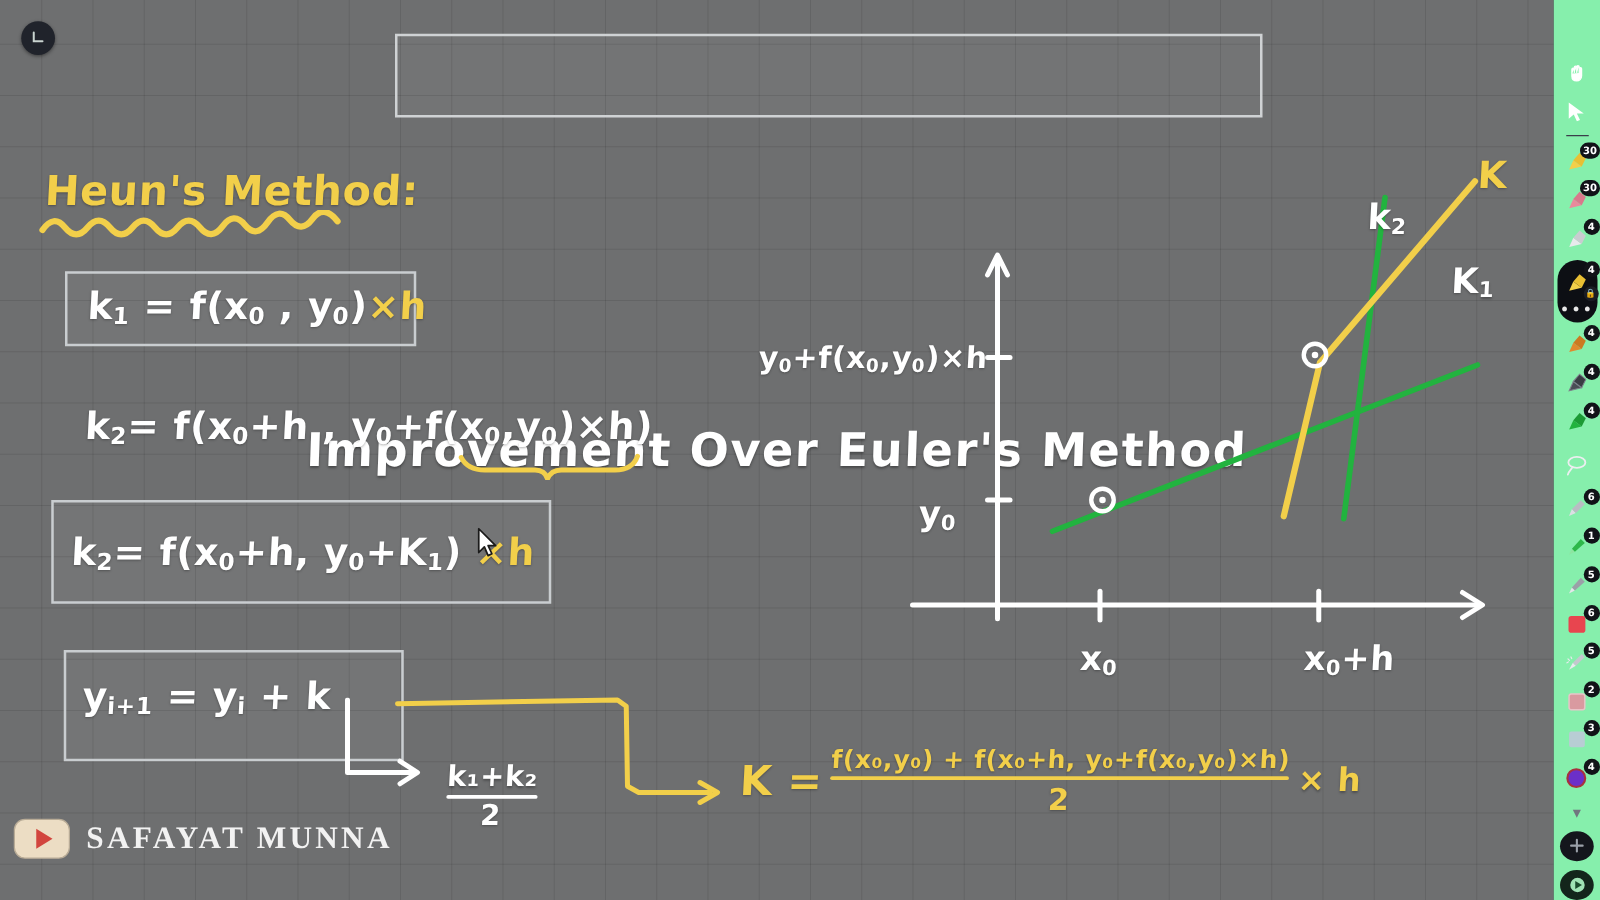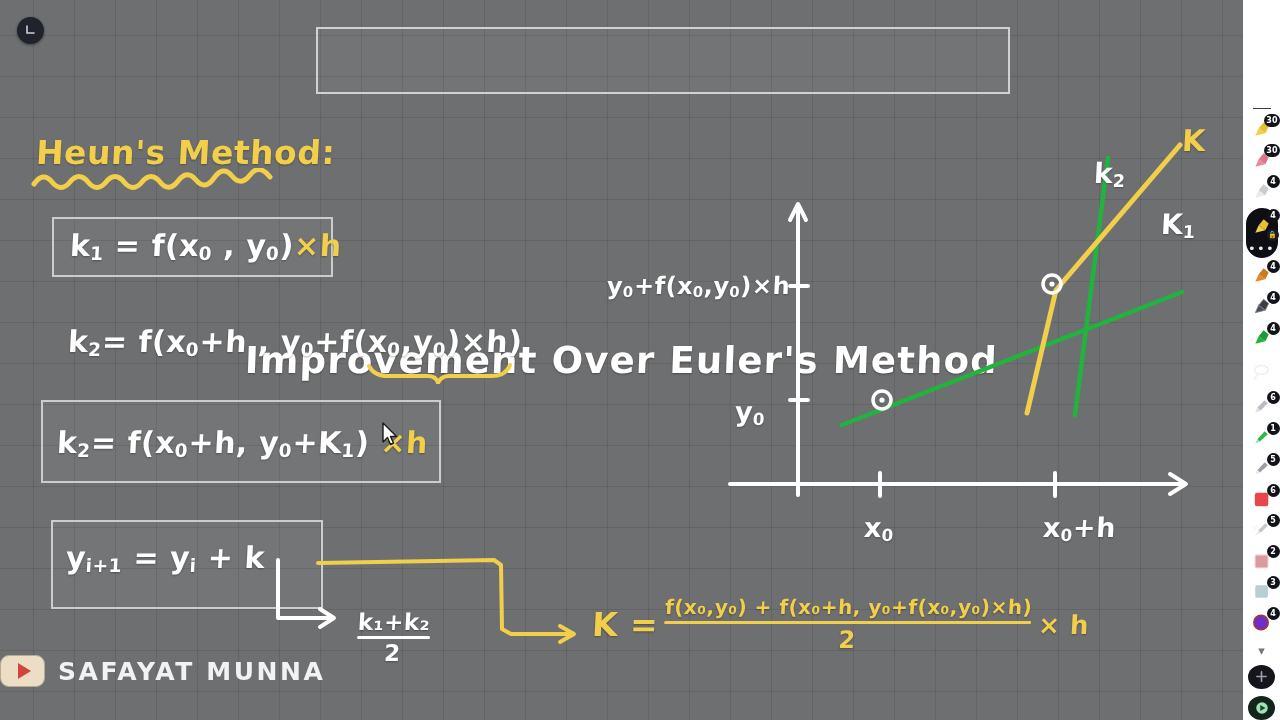--- a/index.html
+++ b/index.html
@@ -114,38 +114,38 @@
   }
   #lab-yaxis2 { left:607px; top:272px; font-size:24px; }
   #lab-y0     { left:735px; top:396px; font-size:27px; }
   #lab-x0     { left:864px; top:512px; font-size:27px; }
   #lab-x0h    { left:1043px; top:512px; font-size:27px; }
   #lab-k1     { left:1161px; top:208px; font-size:28px; }
   #lab-k2     { left:1094px; top:157px; font-size:28px; }
   #lab-k      { left:1182px; top:123px; font-size:30px; color:#f2cf4a; }
 
   
-  #watermark { position:absolute; left:0; top:655px; display:flex; align-items:center; }
+  #watermark { position:absolute; left:11px; top:655px; display:flex; align-items:center;font-family:Liberation Serif, serif; }
   #yt-logo {
     width:45px; height:32px; border-radius:9px;
     background:#ecddc4; border:1px solid #b8ab96;
     display:flex; align-items:center; justify-content:center; margin-right:13px;
   }
   #yt-play { width:0; height:0; border-left:13px solid #d2453e;
              border-top:8px solid transparent; border-bottom:8px solid transparent;
              margin-left:3px; }
   #wm-text { color:#f2f2f2; font-size:25px; font-weight:700; letter-spacing:2.6px; }
 
   
   #cursor { position:absolute; left:381px; top:422px; pointer-events:none; }
 
   
   #toolbar {
     position:absolute; right:0; top:0; width:37px; height:720px;
-    background:#ffffff; display:flex; flex-direction:column; align-items:center;
+    background:#86efac; display:flex; flex-direction:column; align-items:center;
   }
   .tool {
     position:relative; width:30px; height:30px; margin-top:4px;
     display:flex; align-items:center; justify-content:center;
     border-radius:7px;
   }
   .badge {
     position:absolute; top:-2px; right:-3px;
     min-width:13px; height:13px; padding:0 2px;
     border-radius:7px; background:#111318; color:#ffffff;

